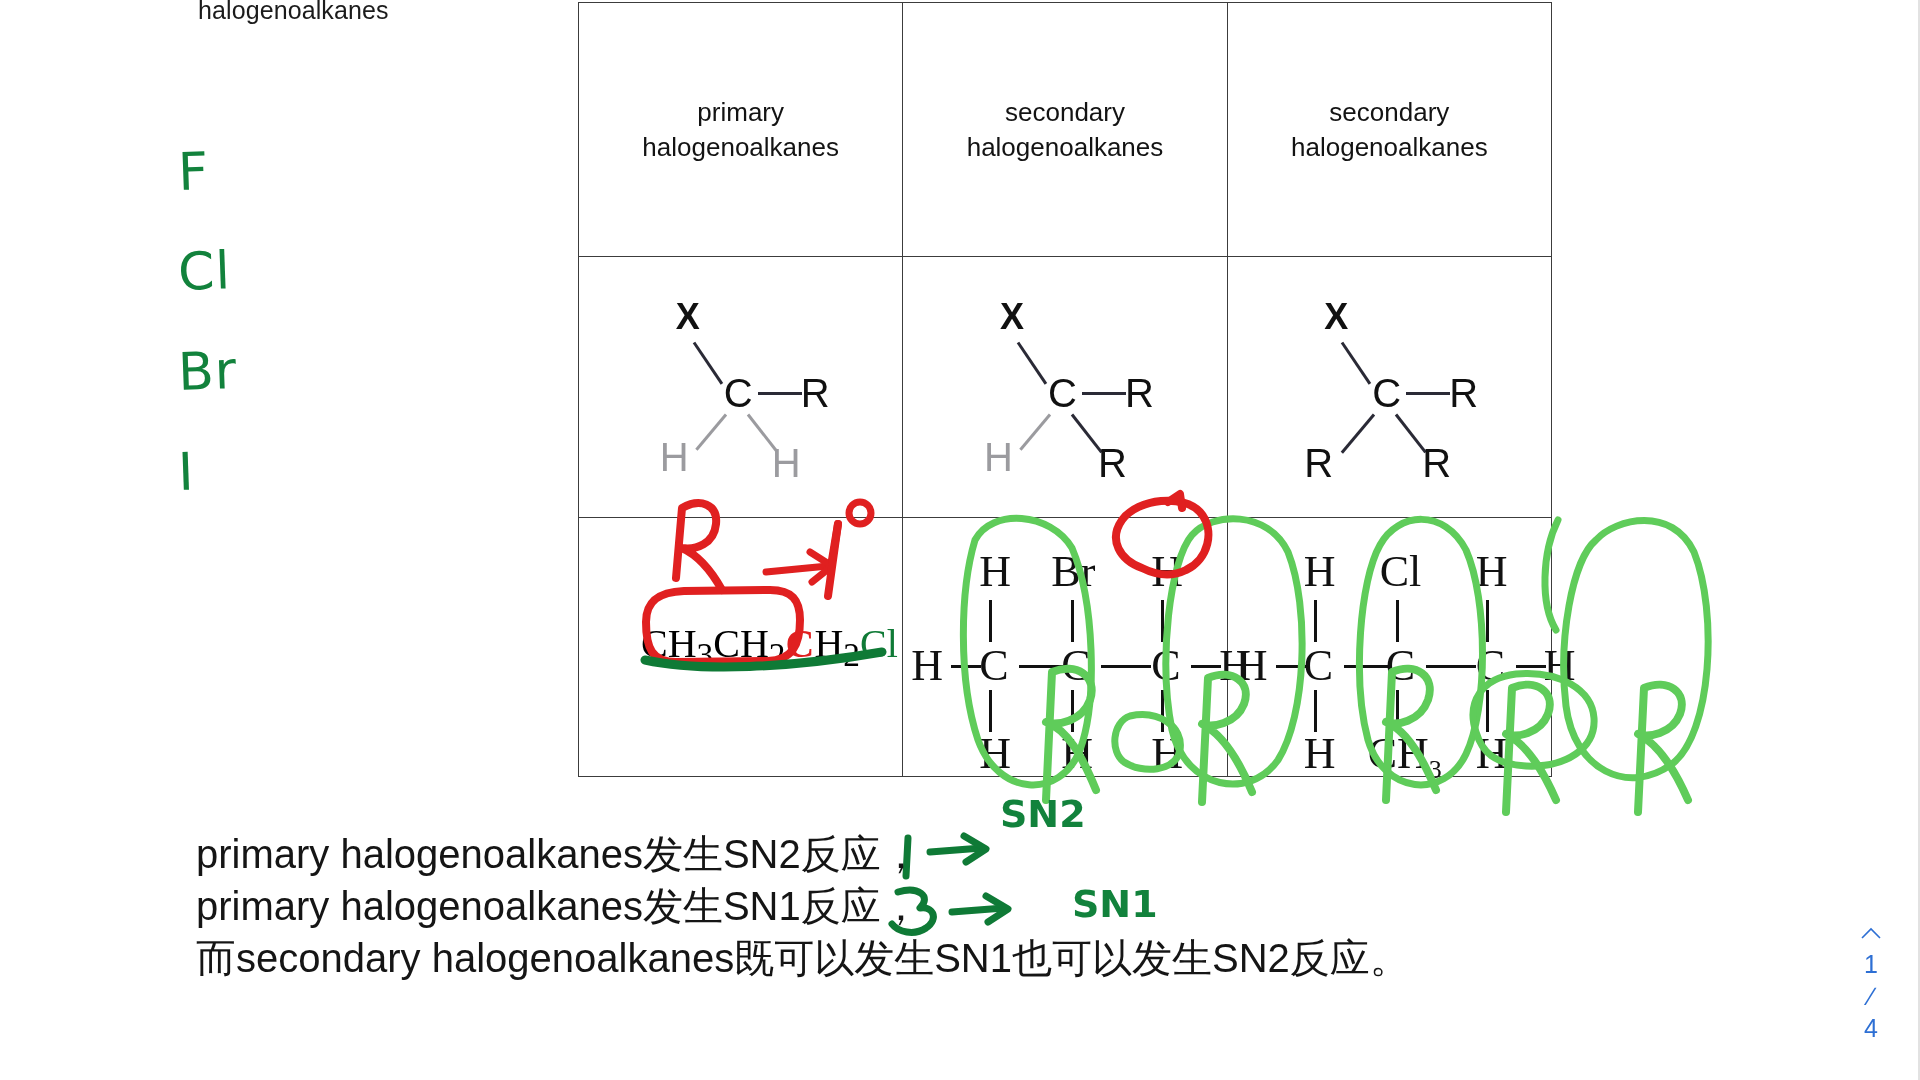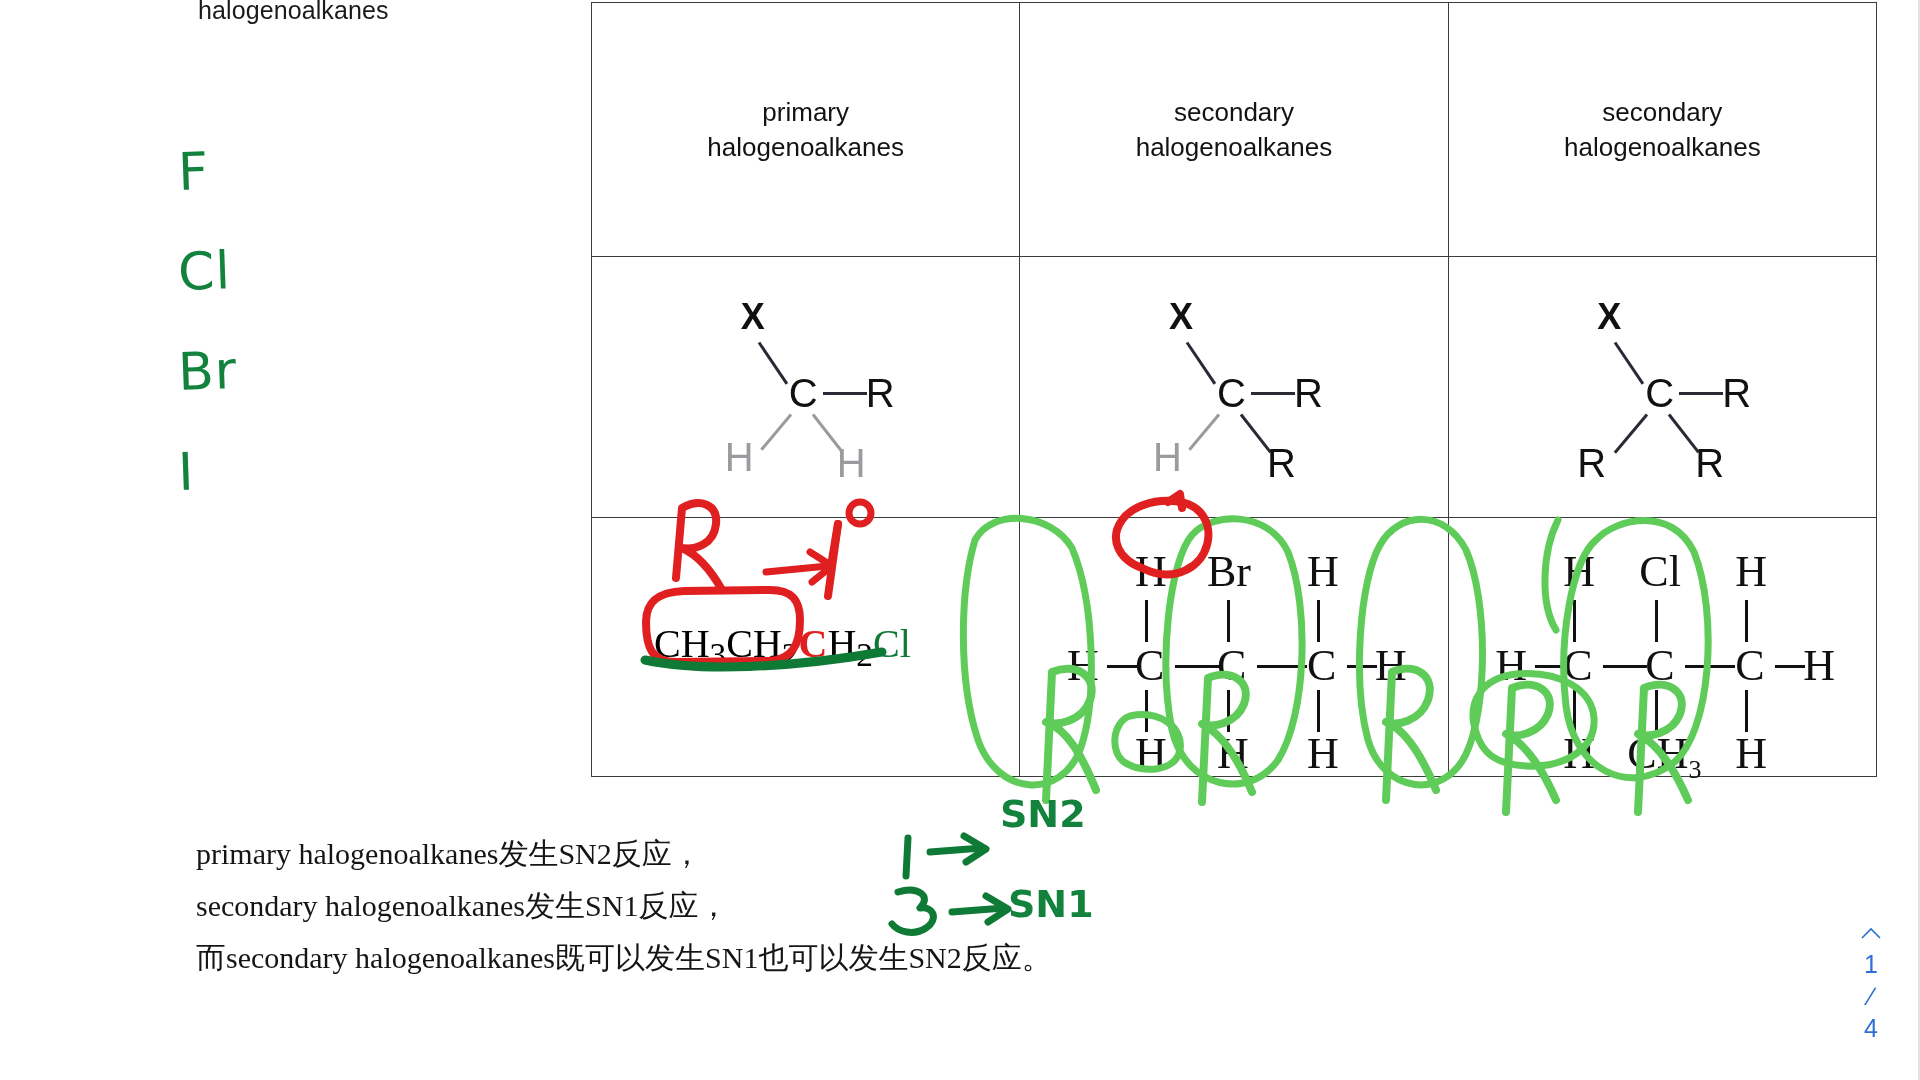--- a/index.html
+++ b/index.html
@@ -59,24 +59,23 @@
     font-weight: 500;
     letter-spacing: 1px;
     transform: rotate(-2deg);
   }
 
   
   .tbl {
     position: absolute;
     left: 578px;
     top: 2px;
-    width: 1286px;
+    width: 974px;
     border-collapse: collapse;
     table-layout: fixed;
-    margin-left: 13px;
   }
   .tbl td {
     border: 1px solid #3c3c3c;
     vertical-align: middle;
     text-align: center;
     padding: 0;
     position: relative;
   }
   .hdr-row td { height: 253px; }
   .struct-row td { height: 260px; }
@@ -153,25 +152,25 @@
   }
 
   
   .note-block {
     position: absolute;
     left: 196px;
     top: 828px;
     width: 1300px;
   }
   .note-line {
-    font-size: 30px;
+    font-size: 40px;
     color: #151515;
     line-height: 52px;
     white-space: nowrap;
-    font-family: Liberation Serif, serif;
+    font-family: Liberation Sans, sans-serif;
   }
 
   .note-ink {
     position: absolute;
     color: #12823c;
     font-family: "DejaVu Sans", sans-serif;
     font-size: 38px;
     font-weight: 600;
     white-space: nowrap;
   }
@@ -411,25 +410,25 @@
       <path stroke="#0f7a36" stroke-width="7" d="M964 836 L 986 849 L 966 862"></path>
 
       <path stroke="#0f7a36" stroke-width="7" d="M898 892 C 918 886, 932 896, 920 908 C 932 906, 940 918, 926 928
                C 914 936, 898 932, 892 924"></path>
       <path stroke="#0f7a36" stroke-width="7" d="M952 912 L 1004 908"></path>
       <path stroke="#0f7a36" stroke-width="7" d="M986 896 L 1008 909 L 988 922"></path>
     </g>
   </svg>
 
   <div class="note-ink hand" style="left:1000px; top:792px;">SN2</div>
-  <div class="note-ink hand" style="left:1008px; top:882px;">SN1</div>
+  <div class="note-ink hand" style="left:1072px; top:882px;">SN1</div>
 
   <div class="note-block">
     <div class="note-line">primary halogenoalkanes发生SN2反应，</div>
-    <div class="note-line">secondary halogenoalkanes发生SN1反应，</div>
+    <div class="note-line">primary halogenoalkanes发生SN1反应，</div>
     <div class="note-line">而secondary halogenoalkanes既可以发生SN1也可以发生SN2反应。</div>
   </div>
 
   <div class="pager">
     <span class="chev">
       <svg width="22" height="14" viewBox="0 0 22 14" xmlns="http://www.w3.org/2000/svg">
         <path d="M2 12 L11 3 L20 12" fill="none" stroke="#2d6fd4" stroke-width="1.6"></path>
       </svg>
     </span>
     <span class="pnum">1</span>

